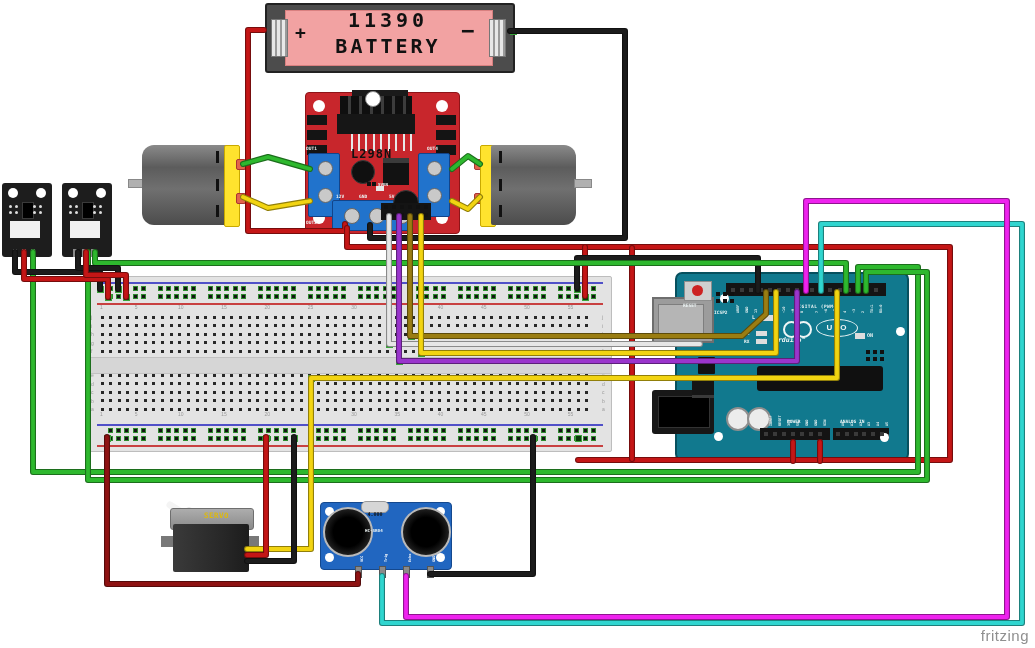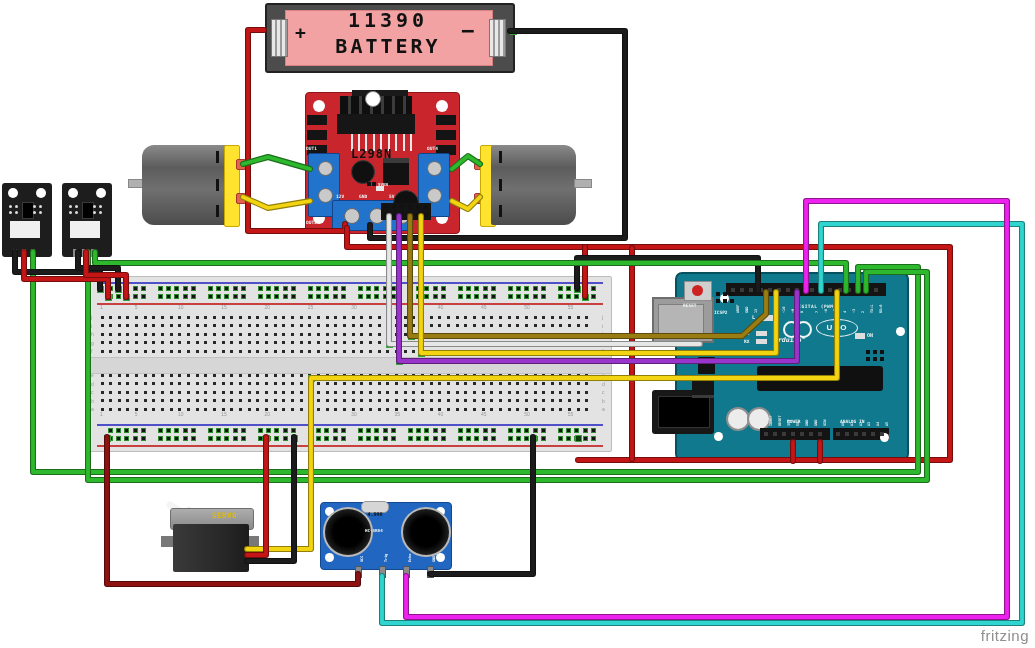--- a/index.html
+++ b/index.html
@@ -175,21 +175,21 @@
     <div class="abs circle" style="left:68px;top:22px;width:9px;height:9px;background:#fff;"></div>
   </div>
 
   <div class="abs" style="left:160px;top:498px;width:110px;height:78px;">
     <svg width="50" height="30" style="position:absolute;left:0;top:0;">
       <line x1="28" y1="18" x2="10" y2="7" stroke="#f4f4f4" stroke-width="7" stroke-linecap="round"></line>
       <circle cx="29" cy="18" r="8" fill="#f4f4f4" stroke="#c9c9c9" stroke-width="1"></circle>
       <circle cx="29" cy="18" r="2.5" fill="#9a9a9a"></circle>
     </svg>
     <div class="abs" style="left:10px;top:10px;width:82px;height:20px;background:linear-gradient(180deg,#adadad,#8a8a8a);border-radius:3px;border:1px solid #6e6e6e;"></div>
-    <div class="abs" style="left:44px;top:13px;font-size:7.5px;font-weight:bold;color:#ddb90f;font-family:'DejaVu Sans Mono',monospace;letter-spacing:0.5px;margin-left:8px;">SERVO</div>
+    <div class="abs" style="left:44px;top:13px;font-size:7.5px;font-weight:bold;color:#ddb90f;font-family:'DejaVu Sans Mono',monospace;letter-spacing:0.5px;">SERVO</div>
     <div class="abs" style="left:1px;top:38px;width:12px;height:11px;background:#787878;"></div>
     <div class="abs" style="left:87px;top:38px;width:12px;height:11px;background:#787878;"></div>
     <div class="abs" style="left:13px;top:26px;width:76px;height:48px;background:linear-gradient(90deg,#3a3a3a,#262626 70%,#1c1c1c);border-radius:2px;"></div>
   </div>
 
   <div class="abs" style="left:318px;top:495px;width:134px;height:88px;">
     <div class="abs" style="left:2px;top:7px;width:130px;height:66px;background:#2166c0;border:1px solid #14488e;border-radius:4px;"></div>
     <div class="abs circle" style="left:7px;top:12px;width:9px;height:9px;background:#fff;"></div>
     <div class="abs circle" style="left:118px;top:12px;width:9px;height:9px;background:#fff;"></div>
     <div class="abs circle" style="left:7px;top:58px;width:9px;height:9px;background:#fff;"></div>

